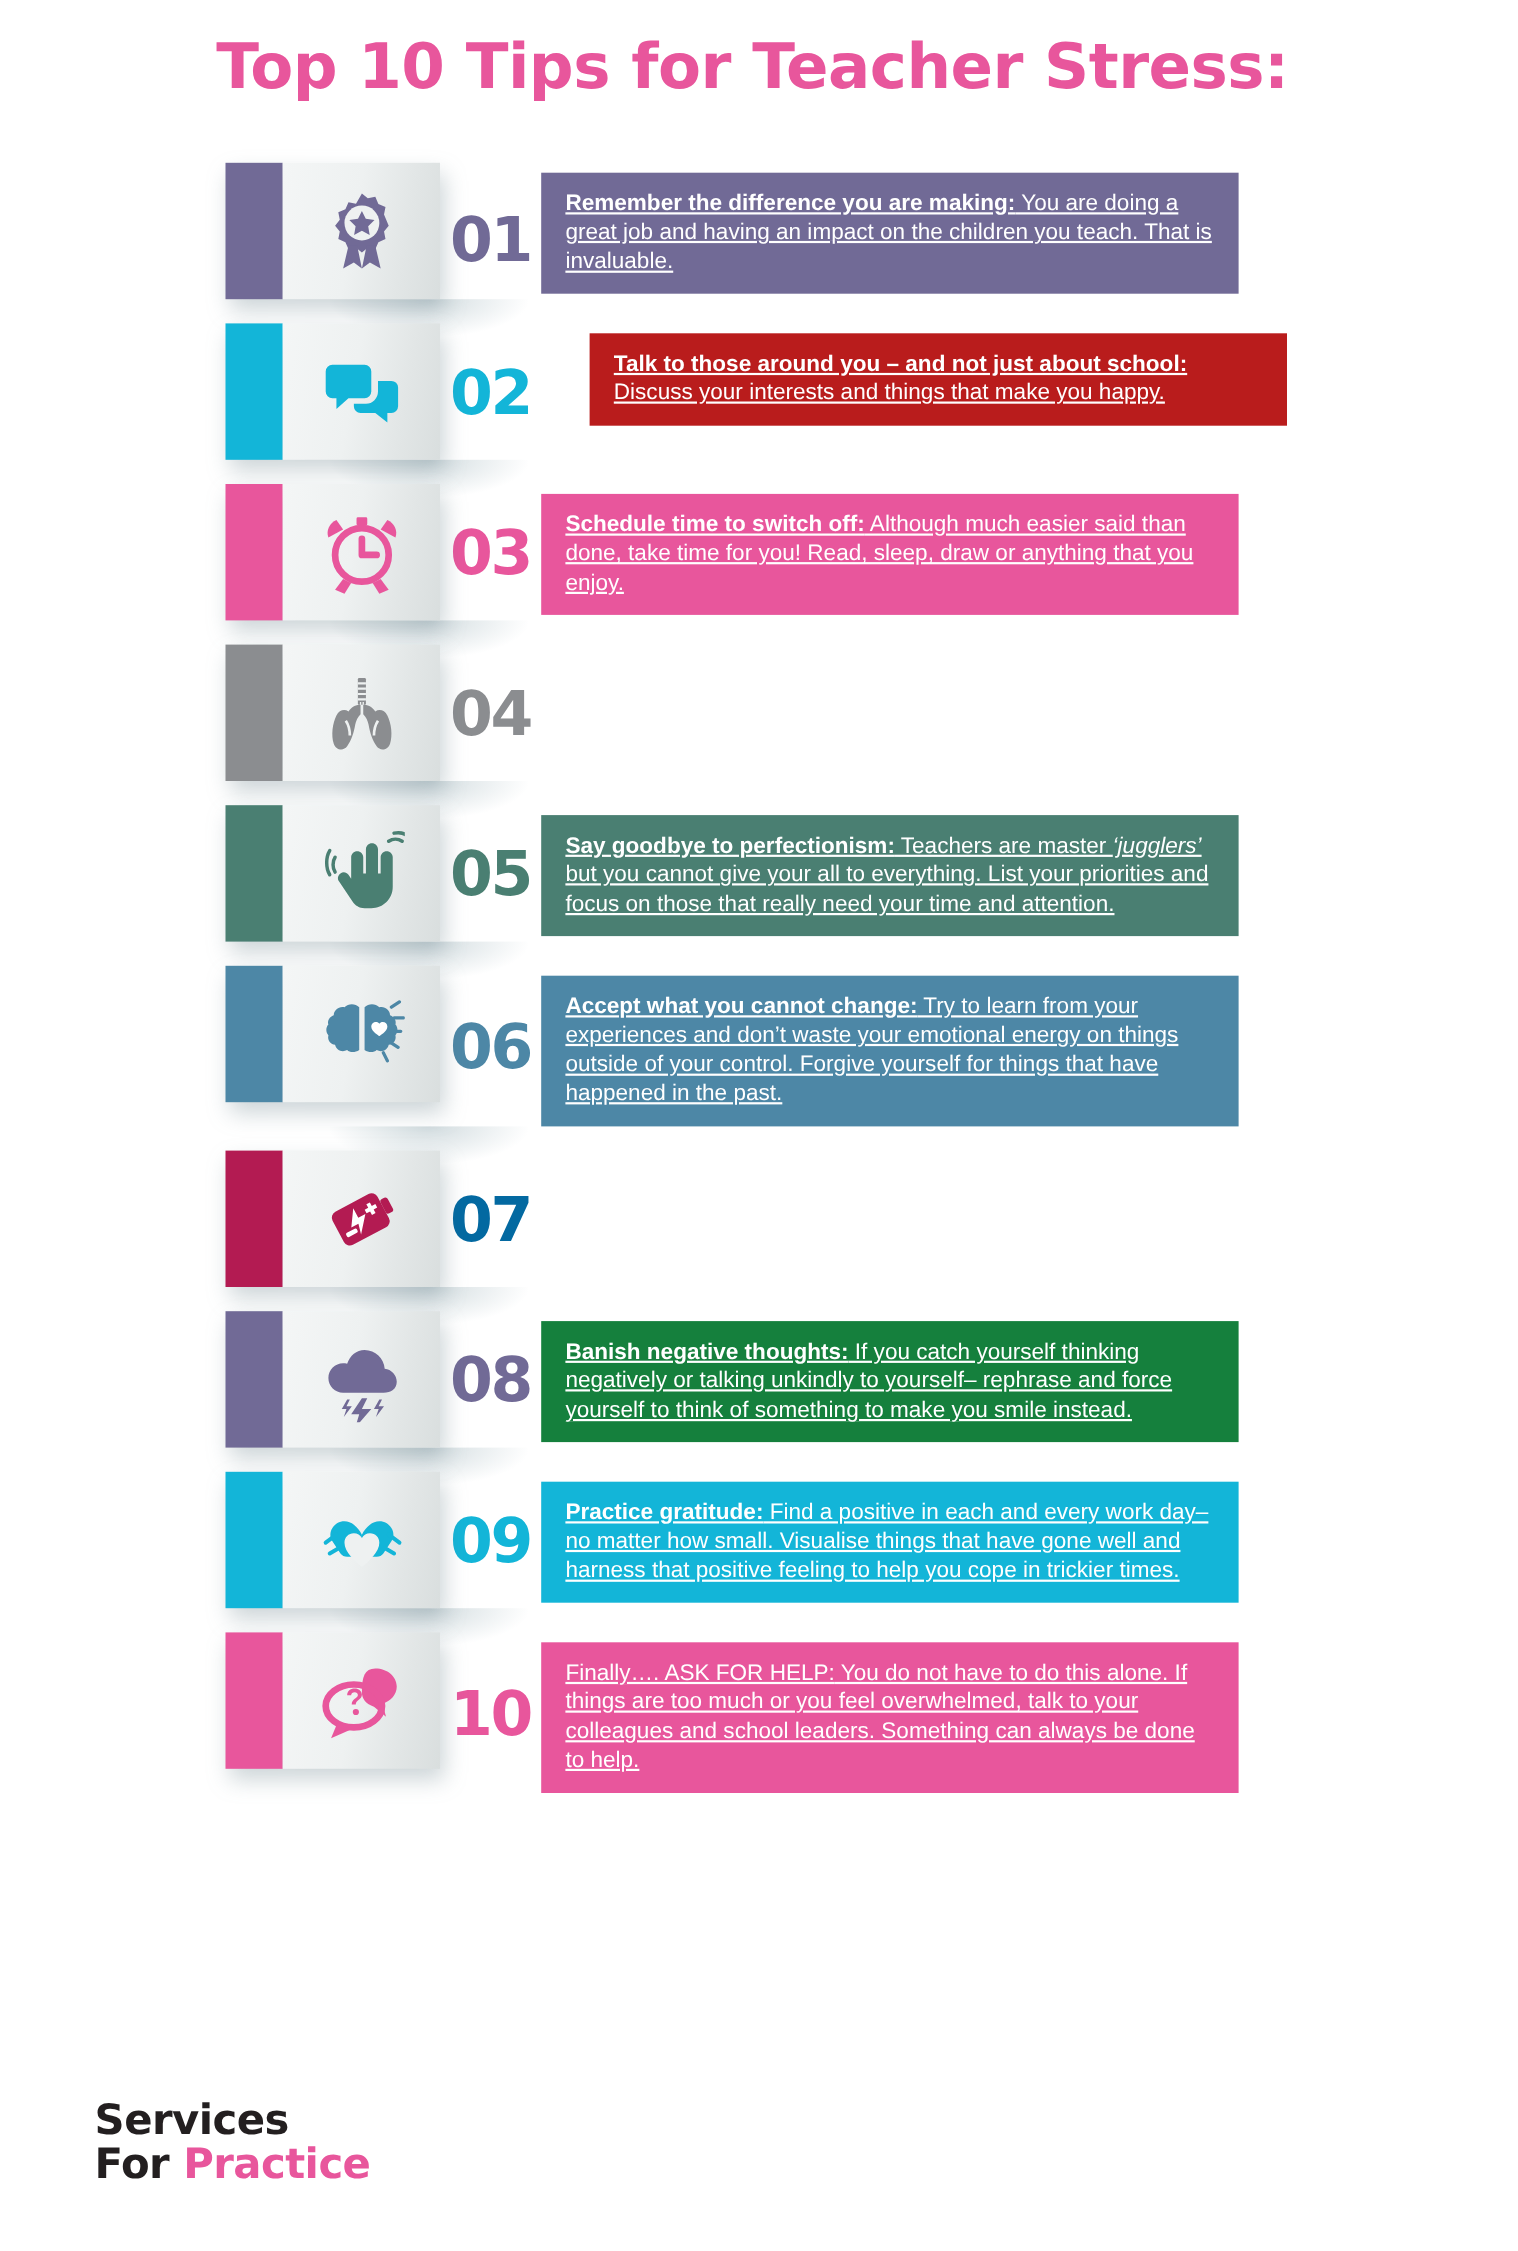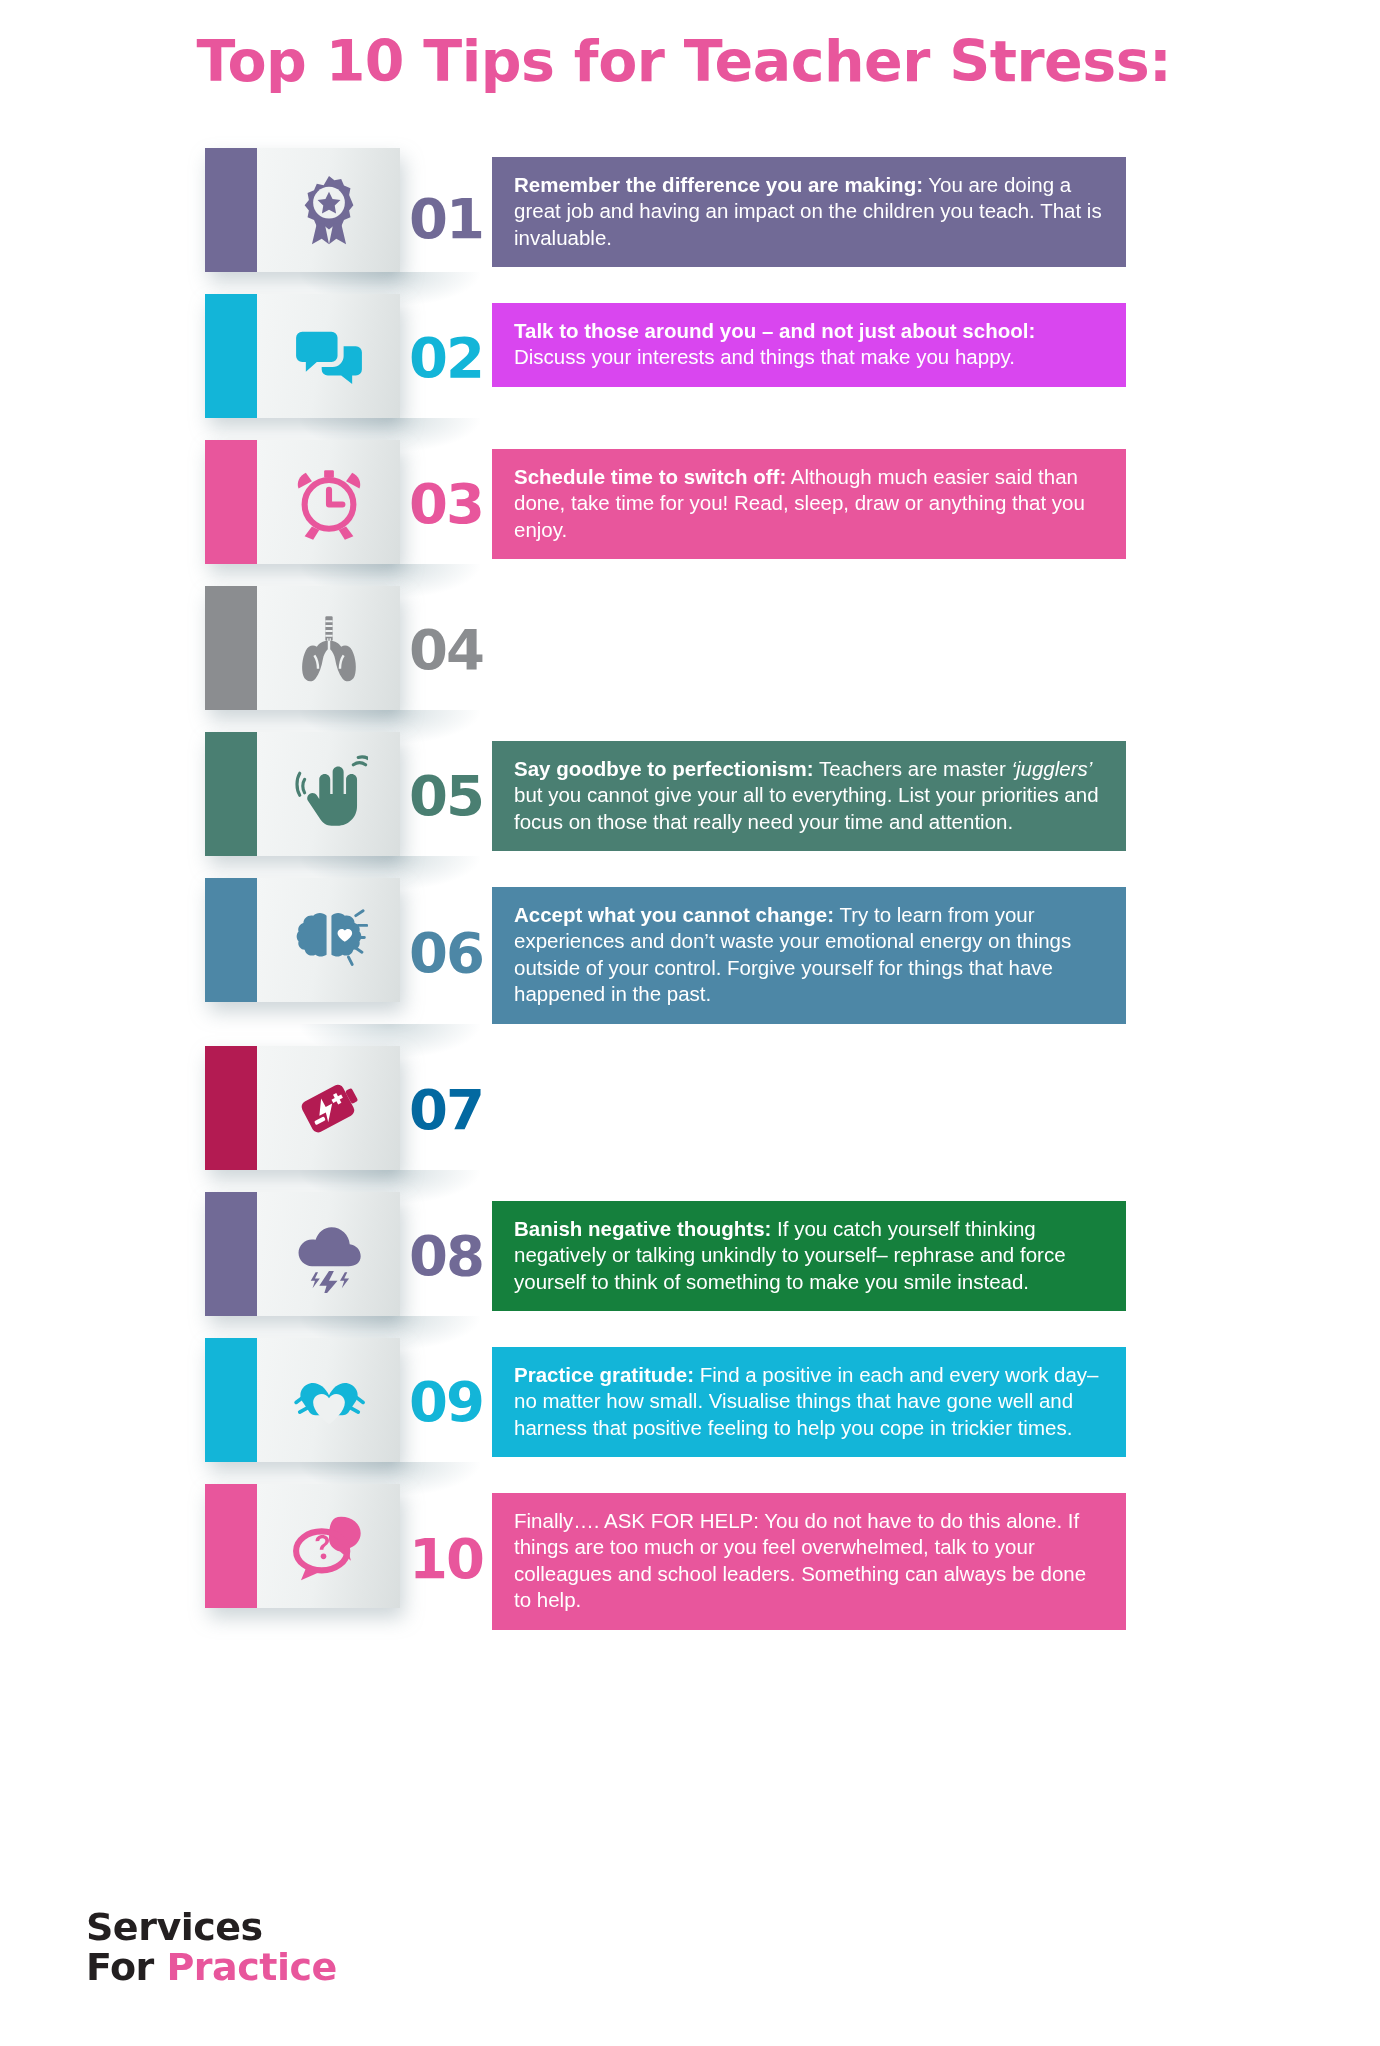--- a/index.html
+++ b/index.html
@@ -90,20 +90,21 @@
     width: 634px;
     min-height: 78px;
     padding: 15px 22px 16px 22px;
     color: #ffffff;
     font-size: 20.5px;
     line-height: 1.29;
     align-self: flex-start;
     margin-top: 9px;
     position: relative;
     z-index: 1;
+    text-decoration: underline;
   }
   .bar b { font-weight: bold; }
   .bar i { font-style: italic; }
 
   
   .connector {
     position: absolute;
     left: 300px;
     width: 180px;
     height: 34px;
@@ -154,21 +155,21 @@
         <div class="icon-card">
           <div class="icon-tab" style="background: rgb(19, 181, 216);"></div>
           <div class="icon-face">
             <svg width="78" height="78" viewBox="0 0 64 64" fill="#13b5d8">
               <path d="M34 12H10a5 5 0 00-5 5v15a5 5 0 005 5h3v8l9-8h12a5 5 0 005-5V17a5 5 0 00-5-5z"></path>
               <path d="M54 24H44v8a9 9 0 01-9 9H26v2a5 5 0 005 5h11l9 7v-7h3a5 5 0 005-5V29a5 5 0 00-5-5z"></path>
             </svg>
           </div>
         </div>
         <div class="num" style="color: rgb(19, 181, 216);">02</div>
-        <div class="bar" style="background: #d946ef;"><b>Talk to those around you – and not just about school:</b><span> Discuss your interests and things that make you happy.</span></div>
+        <div class="bar" style="background: #b91c1c; margin-left: 44px;"><b>Talk to those around you – and not just about school:</b><span> Discuss your interests and things that make you happy.</span></div>
         <div class="connector" style="top: 100%;"></div>
       </div>
       <div class="tip">
         <div class="icon-card">
           <div class="icon-tab" style="background: rgb(232, 86, 156);"></div>
           <div class="icon-face">
             <svg width="78" height="78" viewBox="0 0 64 64" fill="#e8569c">
               <circle cx="32" cy="34" r="20" fill="none" stroke="#e8569c" stroke-width="5"></circle>
               <path d="M32 22v12h11" fill="none" stroke="#e8569c" stroke-width="5" stroke-linecap="round" stroke-linejoin="round"></path>
               <path d="M13 8c-5 2-8 8-6 13l11-6z"></path>

